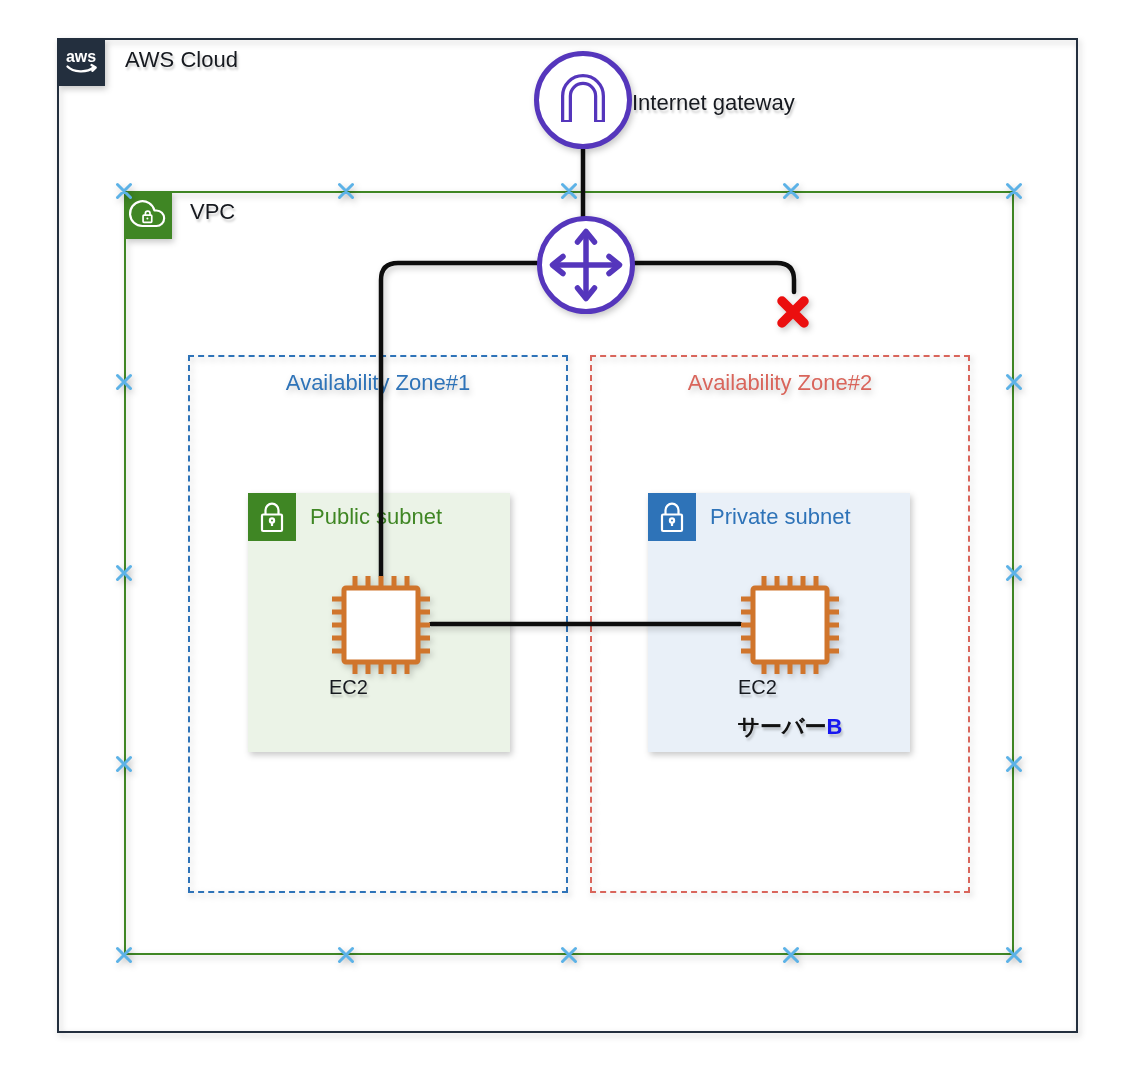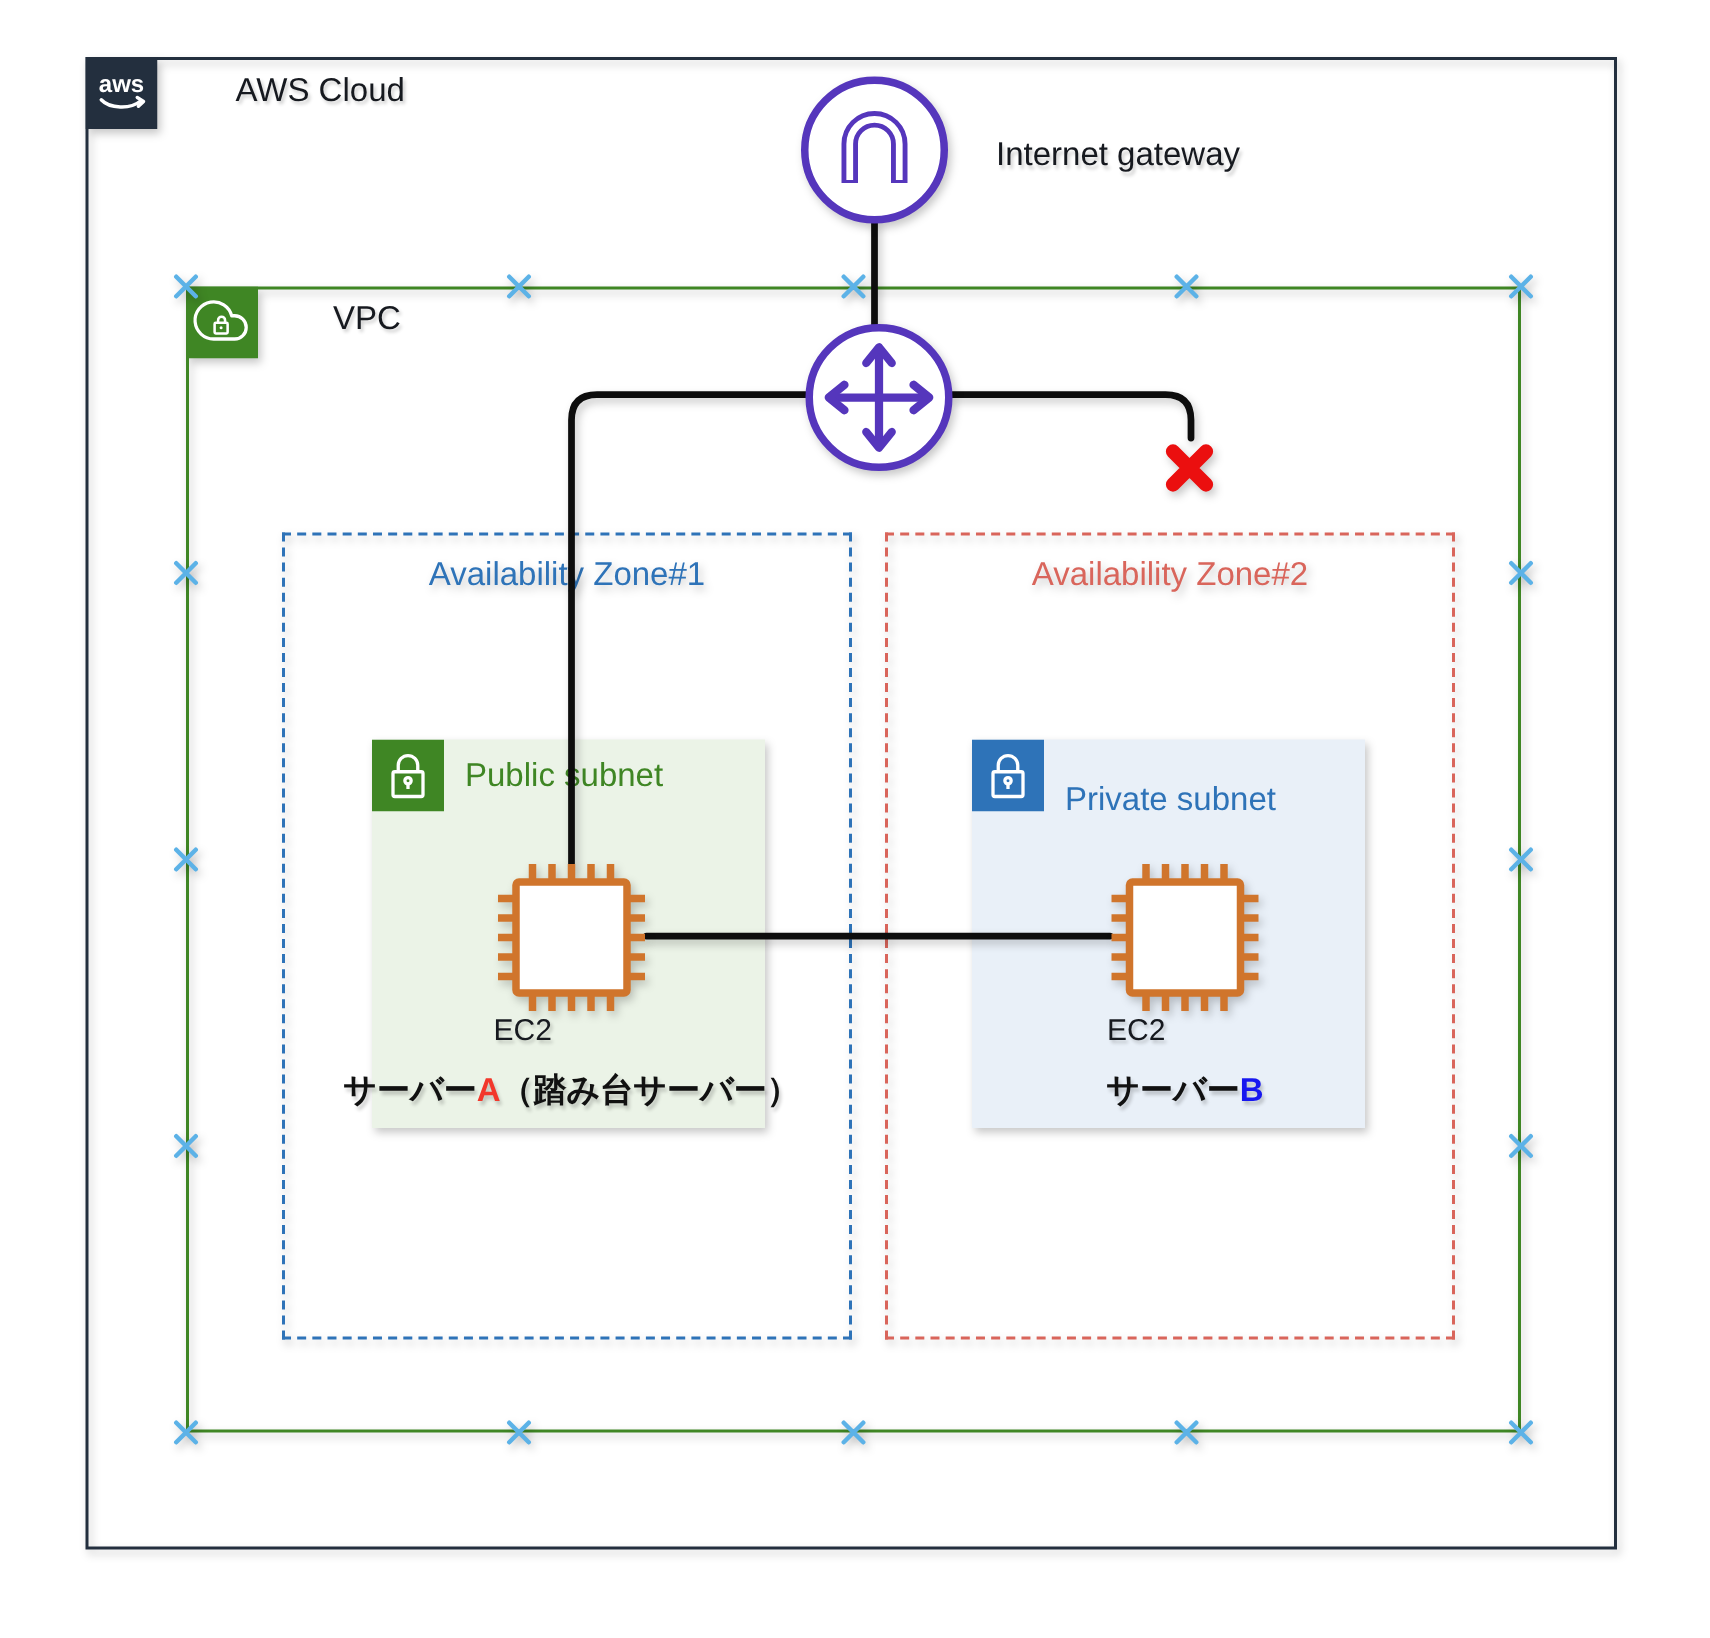--- a/index.html
+++ b/index.html
@@ -23,26 +23,26 @@
   .az-2 { left:590px; top:355px; border-color:var(--az-salmon,#D9655B); }
   .az-label { margin-top:13px; text-align:center; font-size:22px; }
   .az-1 .az-label { color:var(--az-blue,#2E73B8); }
   .az-2 .az-label { color:var(--az-salmon,#D9655B); }
 
   .subnet { width:262px; height:259px; }
   .subnet-public  { left:248px; top:493px; background:var(--subnet-public-bg,#EBF3E7); }
   .subnet-private { left:648px; top:493px; background:var(--subnet-private-bg,#E9F0F8); }
   .subnet-label { position:absolute; left:62px; top:11px; font-size:22px; }
   .subnet-public  .subnet-label { color:var(--subnet-public-label,#3F8624); }
-  .subnet-private .subnet-label { color:var(--subnet-private-label,#2E73B8);margin-top:16px; }
+  .subnet-private .subnet-label { color:var(--subnet-private-label,#2E73B8); }
 
   .corner-icon { position:absolute; left:-2.5px; top:-2.5px; width:48px; height:48px; }
 
   
-  .lbl { position:absolute; font-size:22px; color:var(--text-dark,#16191F); white-space:nowrap;margin-left:32px; }
+  .lbl { position:absolute; font-size:22px; color:var(--text-dark,#16191F); white-space:nowrap; }
   .lbl-aws { left:125px; top:47px; }
   .lbl-vpc { left:190px; top:199px; }
   .lbl-igw { left:632px; top:90px; }
 
   
   .igw-node   { left:533px; top:50px;  width:100px; height:100px; }
   .router-node{ left:536px; top:215px; width:100px; height:100px; }
   .ec2-node { width:104px; height:160px; }
   .ec2-a { left:329px; top:573px; }
   .ec2-b { left:738px; top:573px; }
@@ -183,21 +183,20 @@
 
   <div class="abs ec2-node ec2-a">
     <svg class="shadow" width="104" height="104" viewBox="0 0 104 104">
       <rect x="15" y="15" width="74" height="74" rx="2" class="stroke-orange" stroke-width="5" fill="#ffffff"></rect>
       <path class="stroke-orange" stroke-width="5" fill="none" d="M26 3 V15 M39 3 V15 M52 3 V15 M65 3 V15 M78 3 V15
         M26 89 V101 M39 89 V101 M52 89 V101 M65 89 V101 M78 89 V101
         M3 26 H15 M3 39 H15 M3 52 H15 M3 65 H15 M3 78 H15
         M89 26 H101 M89 39 H101 M89 52 H101 M89 65 H101 M89 78 H101"></path>
     </svg>
     <div class="ec2-label tshadow">EC2</div>
-    <div class="server-name tshadow"><span>サーバー</span><span class="hl-a">A</span><span>（踏み台サーバー）</span></div>
   </div>
 
   <div class="abs ec2-node ec2-b">
     <svg class="shadow" width="104" height="104" viewBox="0 0 104 104">
       <rect x="15" y="15" width="74" height="74" rx="2" class="stroke-orange" stroke-width="5" fill="#ffffff"></rect>
       <path class="stroke-orange" stroke-width="5" fill="none" d="M26 3 V15 M39 3 V15 M52 3 V15 M65 3 V15 M78 3 V15
         M26 89 V101 M39 89 V101 M52 89 V101 M65 89 V101 M78 89 V101
         M3 26 H15 M3 39 H15 M3 52 H15 M3 65 H15 M3 78 H15
         M89 26 H101 M89 39 H101 M89 52 H101 M89 65 H101 M89 78 H101"></path>
     </svg>

